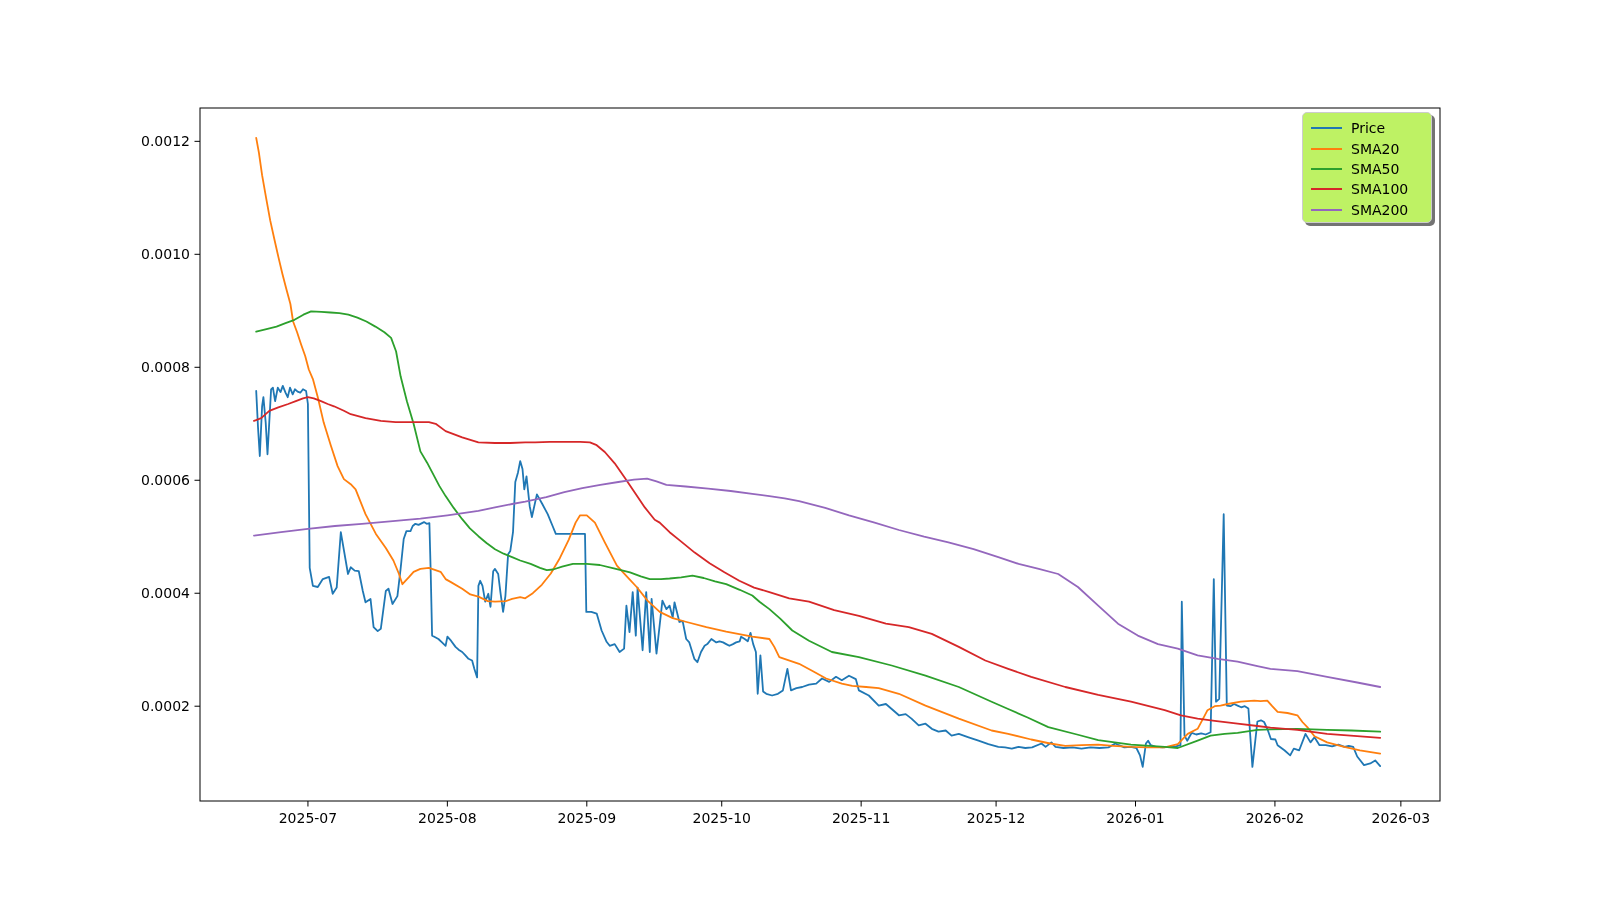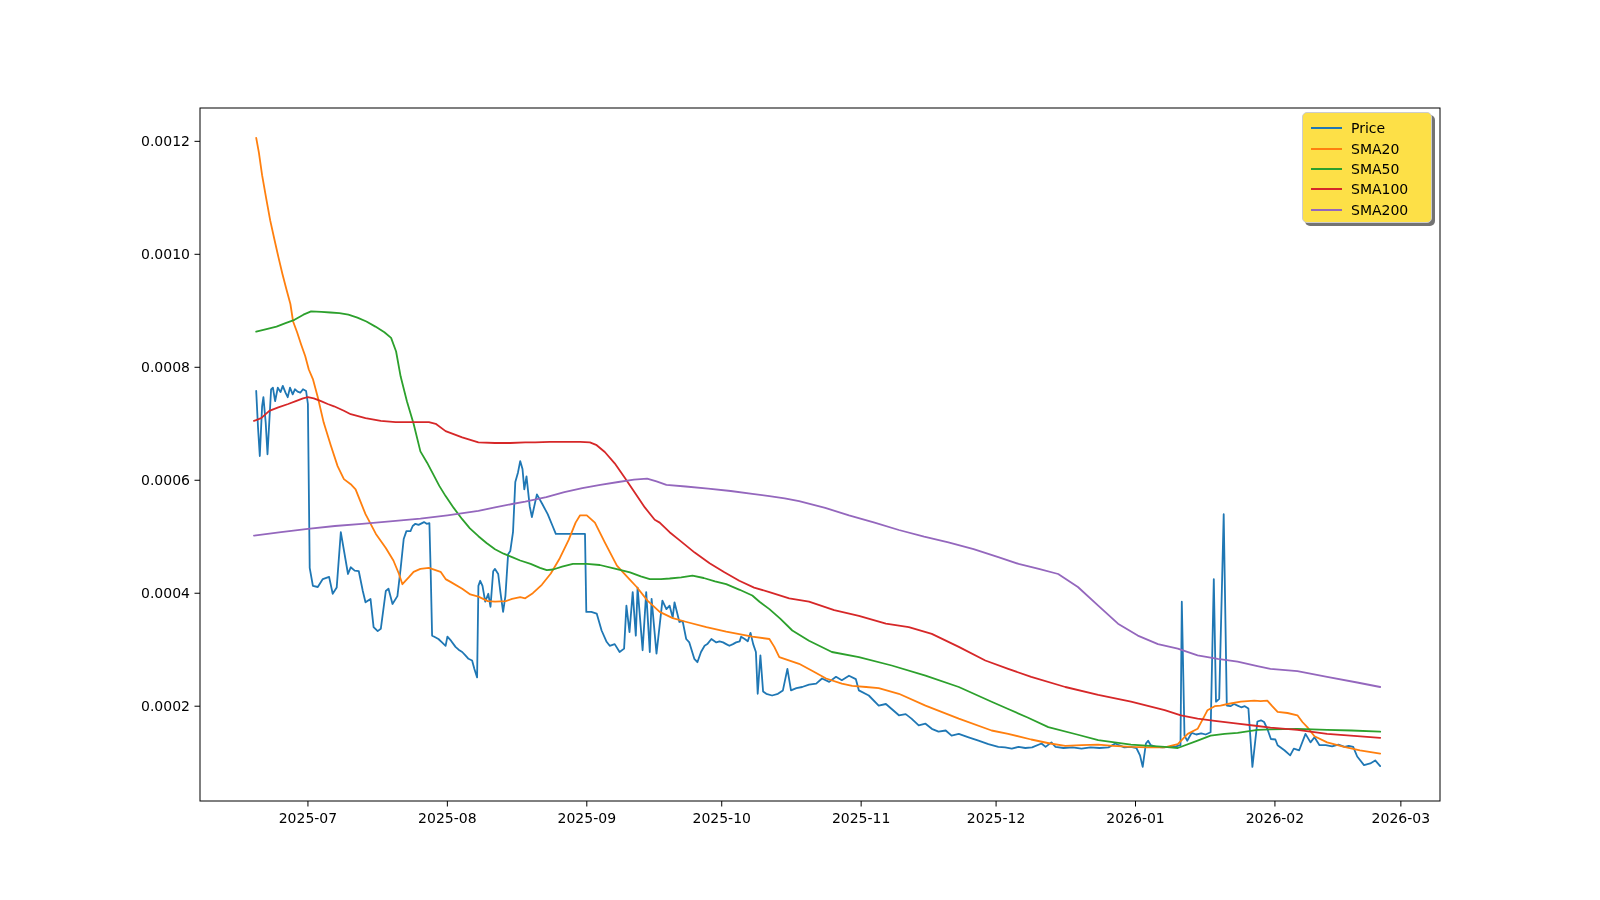--- a/index.html
+++ b/index.html
@@ -1,21 +1,21 @@
 <!DOCTYPE html>
 <html><head>
 <meta charset="utf-8">
 <style>
   html,body{margin:0;padding:0;background:#ffffff;}
   #figure{position:relative;width:1600px;height:900px;background:#ffffff;
           font-family:"DejaVu Sans","Liberation Sans",sans-serif;}
   #chart-svg{position:absolute;left:0;top:0;}
   .tick-label{font-size:14px;fill:#000000;}
   #legend{position:absolute;left:1302px;top:112px;width:130px;height:111px;
-          background:#fde047;border:1px solid #cccccc;border-radius:5px;
+          background:#bef264;border:1px solid #cccccc;border-radius:5px;
           box-shadow:3px 3px 0 rgba(90,90,90,0.85);box-sizing:border-box;
           padding:5px 0 0 8px;z-index:2;}
   .legend-row{display:flex;align-items:center;height:20.4px;}
   .legend-swatch{width:31px;height:2px;margin-right:9px;flex:0 0 auto;}
   .legend-label{font-size:14px;color:#000000;white-space:nowrap;}
 </style>
 </head>
 <body>
 
 <div id="figure">

